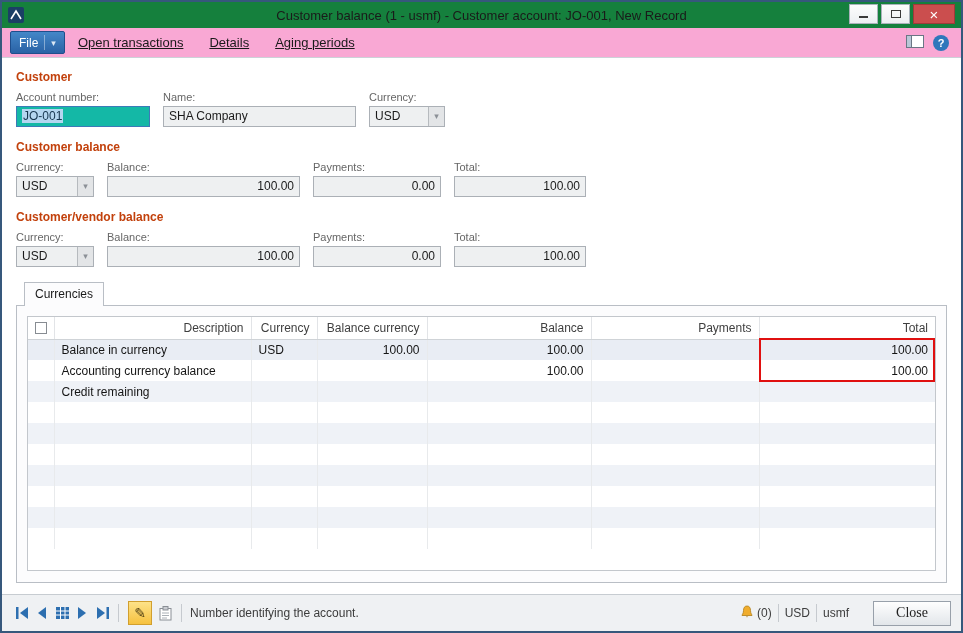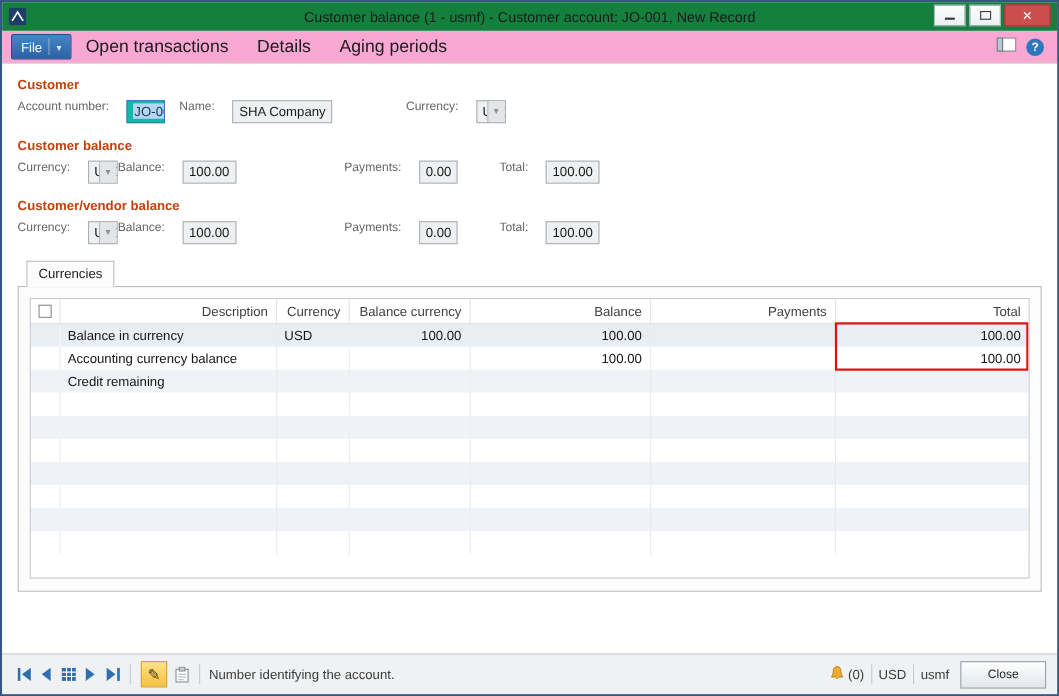--- a/index.html
+++ b/index.html
@@ -40,31 +40,31 @@
     border-bottom:1px solid #ccd2d8;
     display:flex; align-items:center; padding:0 8px;
   }
   .file-btn {
     height:23px; padding:0 8px; display:flex; align-items:center;
     background:linear-gradient(#4487c8,#2a62a5); border:1px solid #1f4e8c;
     border-radius:2px; color:#fff; font-size:12px; cursor:default;
   }
   .file-div { width:1px; height:15px; background:rgba(255,255,255,.4); margin:0 6px; }
   .file-dd { font-size:9px; color:#dce8f5; }
-  .menu-item { padding:0 13px; font-size:16px; color:#1a1a1a; cursor:default; }
+  .menu-item { padding:0 13px; font-size:13px; color:#1a1a1a; cursor:default;text-decoration:underline; }
   .menubar-right { margin-left:auto; display:flex; align-items:center; gap:9px; padding-right:4px; }
   .help-icon {
     width:16px; height:16px; border-radius:50%; background:#2f77bb; color:#fff;
     font-size:11px; font-weight:bold; display:flex; align-items:center; justify-content:center;
   }
   
   .content { flex:1 1 auto; padding:8px 14px 0; overflow:hidden; background:#fff; }
   .section-heading { font-size:12px; font-weight:bold; color:#c2410c; margin:4px 0 7px; }
   .field-row { display:flex; gap:13px; margin-bottom:13px; }
-  .field { display:flex; flex-direction:row;gap:16px; }
+  .field { display:flex; flex-direction:column; }
   .field > label { font-size:11px; color:#666; margin-bottom:3px; white-space:nowrap; }
   .input {
     height:21px; line-height:19px; border:1px solid #abb0b6; background:#eef0f1;
     font-size:12px; color:#1a1a1a; padding:0 5px; position:relative; white-space:nowrap; overflow:hidden;
   }
   .input.num { text-align:right; }
   .input.focused { background:#14b8a6; border-color:#3d7ab8; }
   .input .sel { background:#b5d6f0; color:#17364f; padding:0 1px; }
   .input.dropdown { padding-right:20px; }
   .dd-btn {
@@ -113,24 +113,24 @@
   .vsep { width:1px; height:18px; background:#c6cacf; margin:0 6px; }
   .edit-btn {
     width:24px; height:24px; border:1px solid #d19f2e;
     background:linear-gradient(#fde289,#f6c13f);
     display:flex; align-items:center; justify-content:center;
     font-size:14px; color:#4a3a10; margin:0 3px;
   }
   .sb-right { margin-left:auto; display:flex; align-items:center; }
   .bell-group { display:flex; align-items:center; gap:3px; }
   .close-button {
-    width:78px; height:25px; margin-left:10px;
+    width:78px; height:25px; margin-left:24px;
     border:1px solid #98a0aa; background:linear-gradient(#fefefe,#e2e6ea);
-    font-size:11px; color:#222; display:flex; align-items:center; justify-content:center;
-    font-family:Liberation Sans, sans-serif;
+    font-size:14px; color:#222; display:flex; align-items:center; justify-content:center;
+    font-family:Liberation Serif, serif;
   }
   .help-text { margin-left:2px; }
 </style>
 </head>
 <body>
 
 <div class="window">
 
   <div class="titlebar">
     <div class="app-icon">

